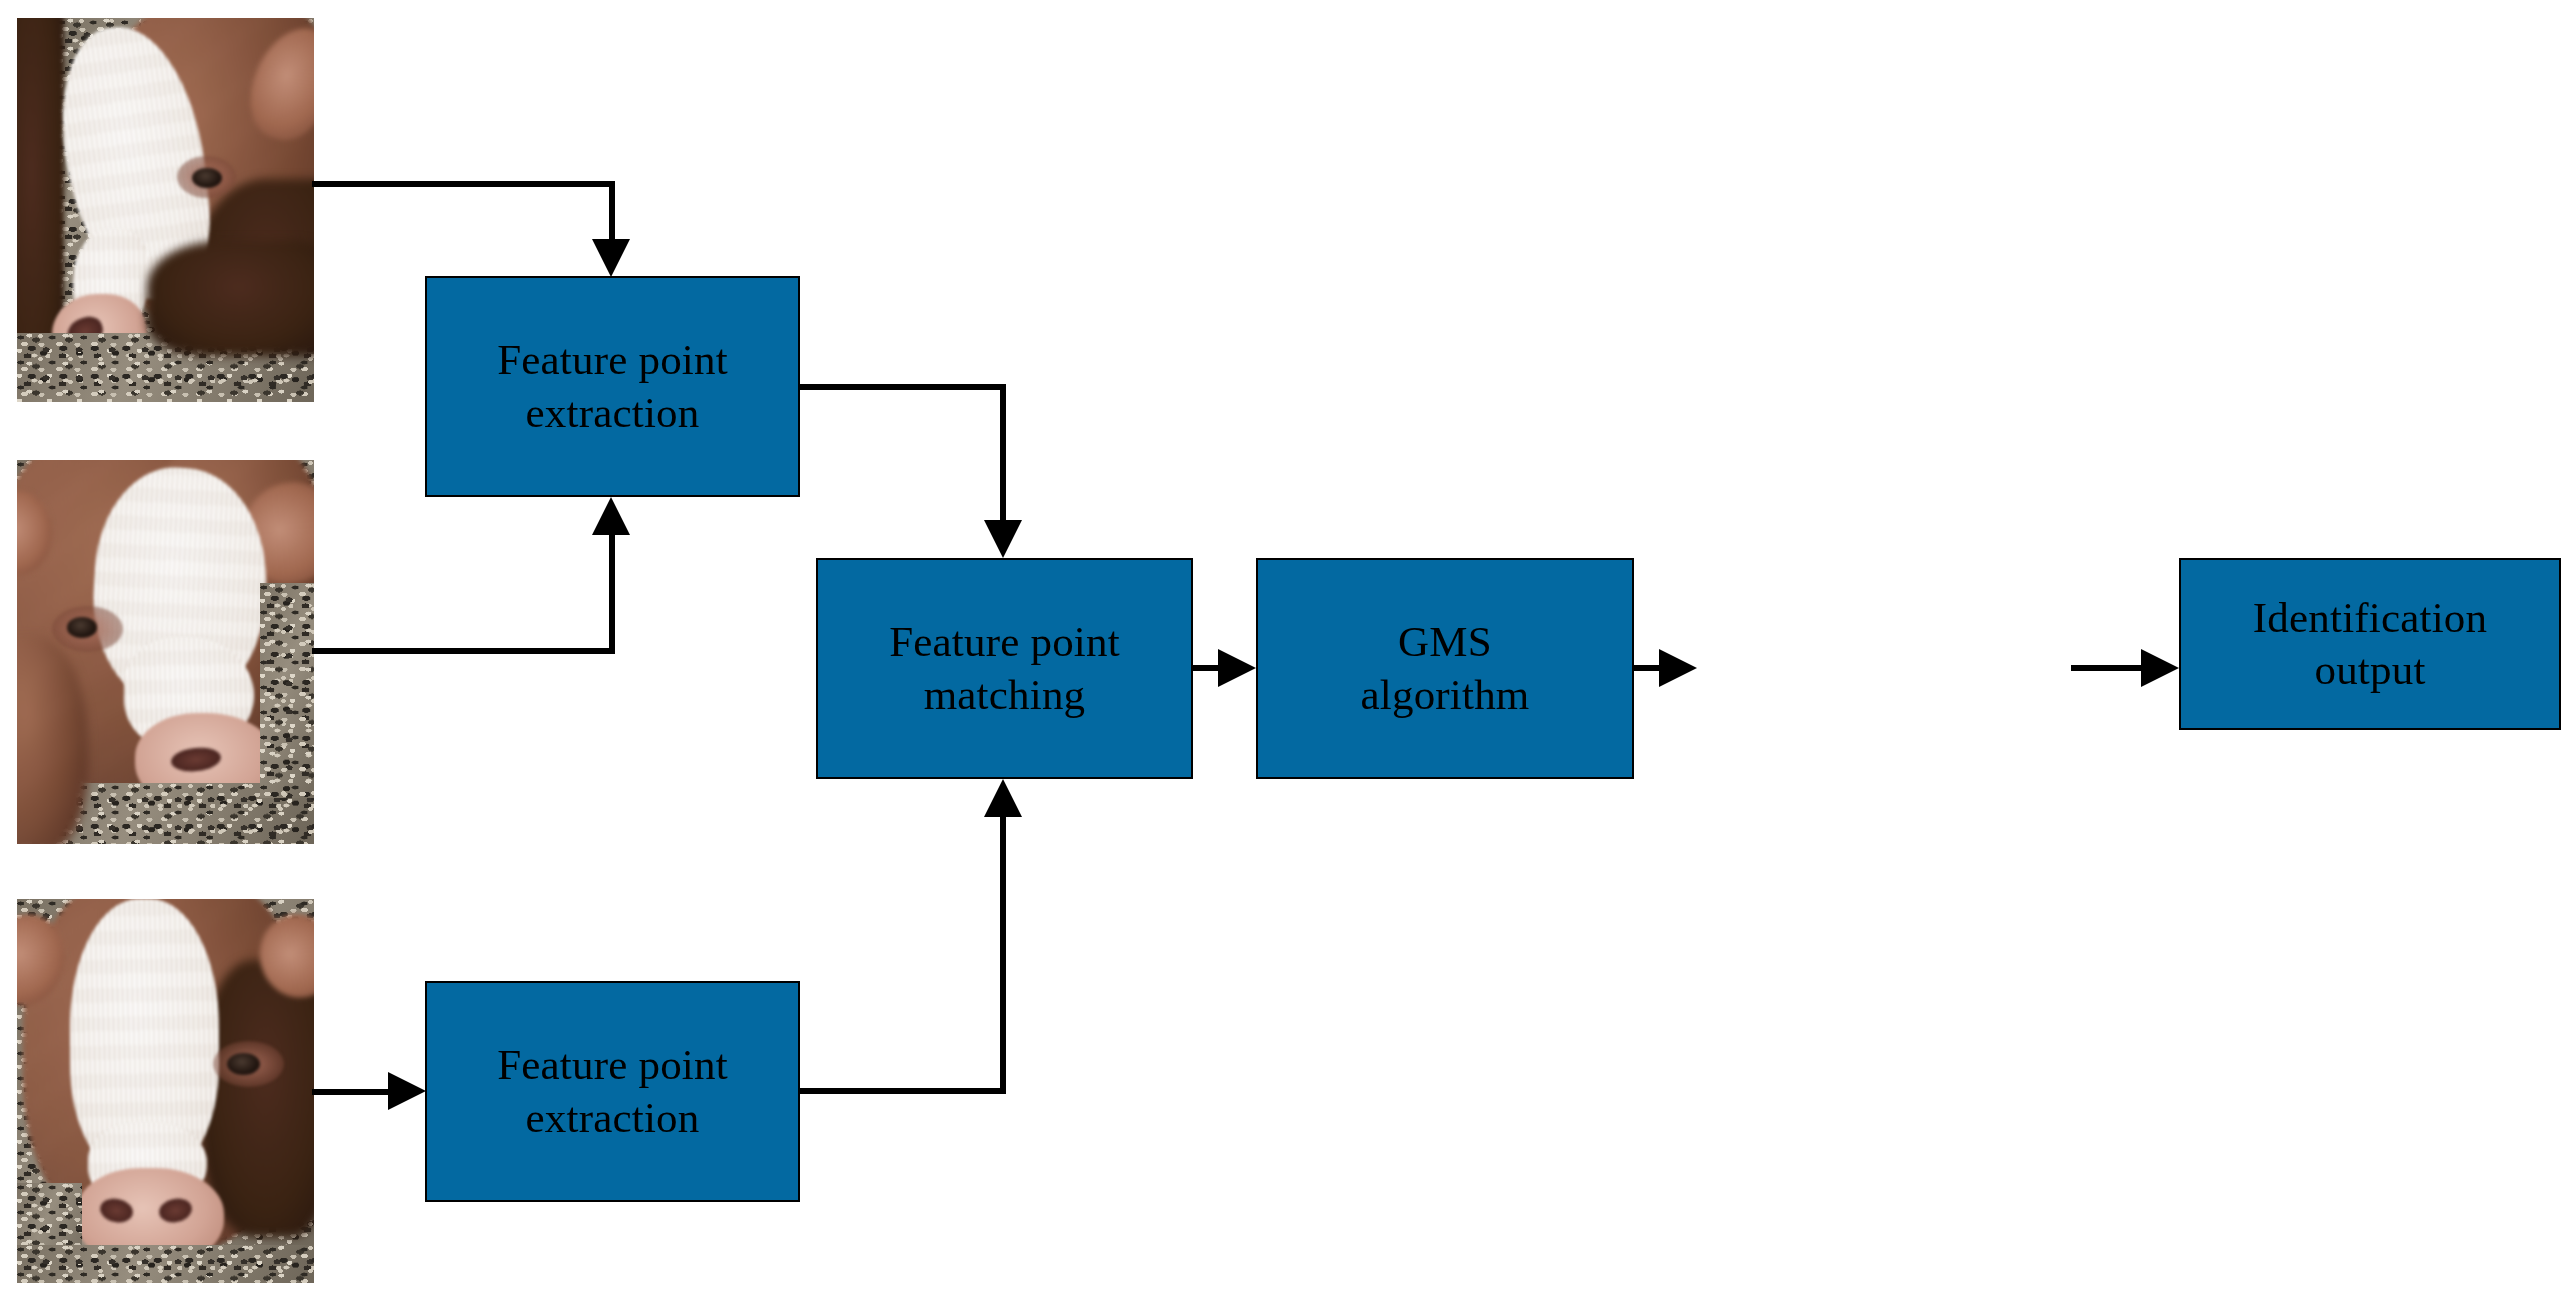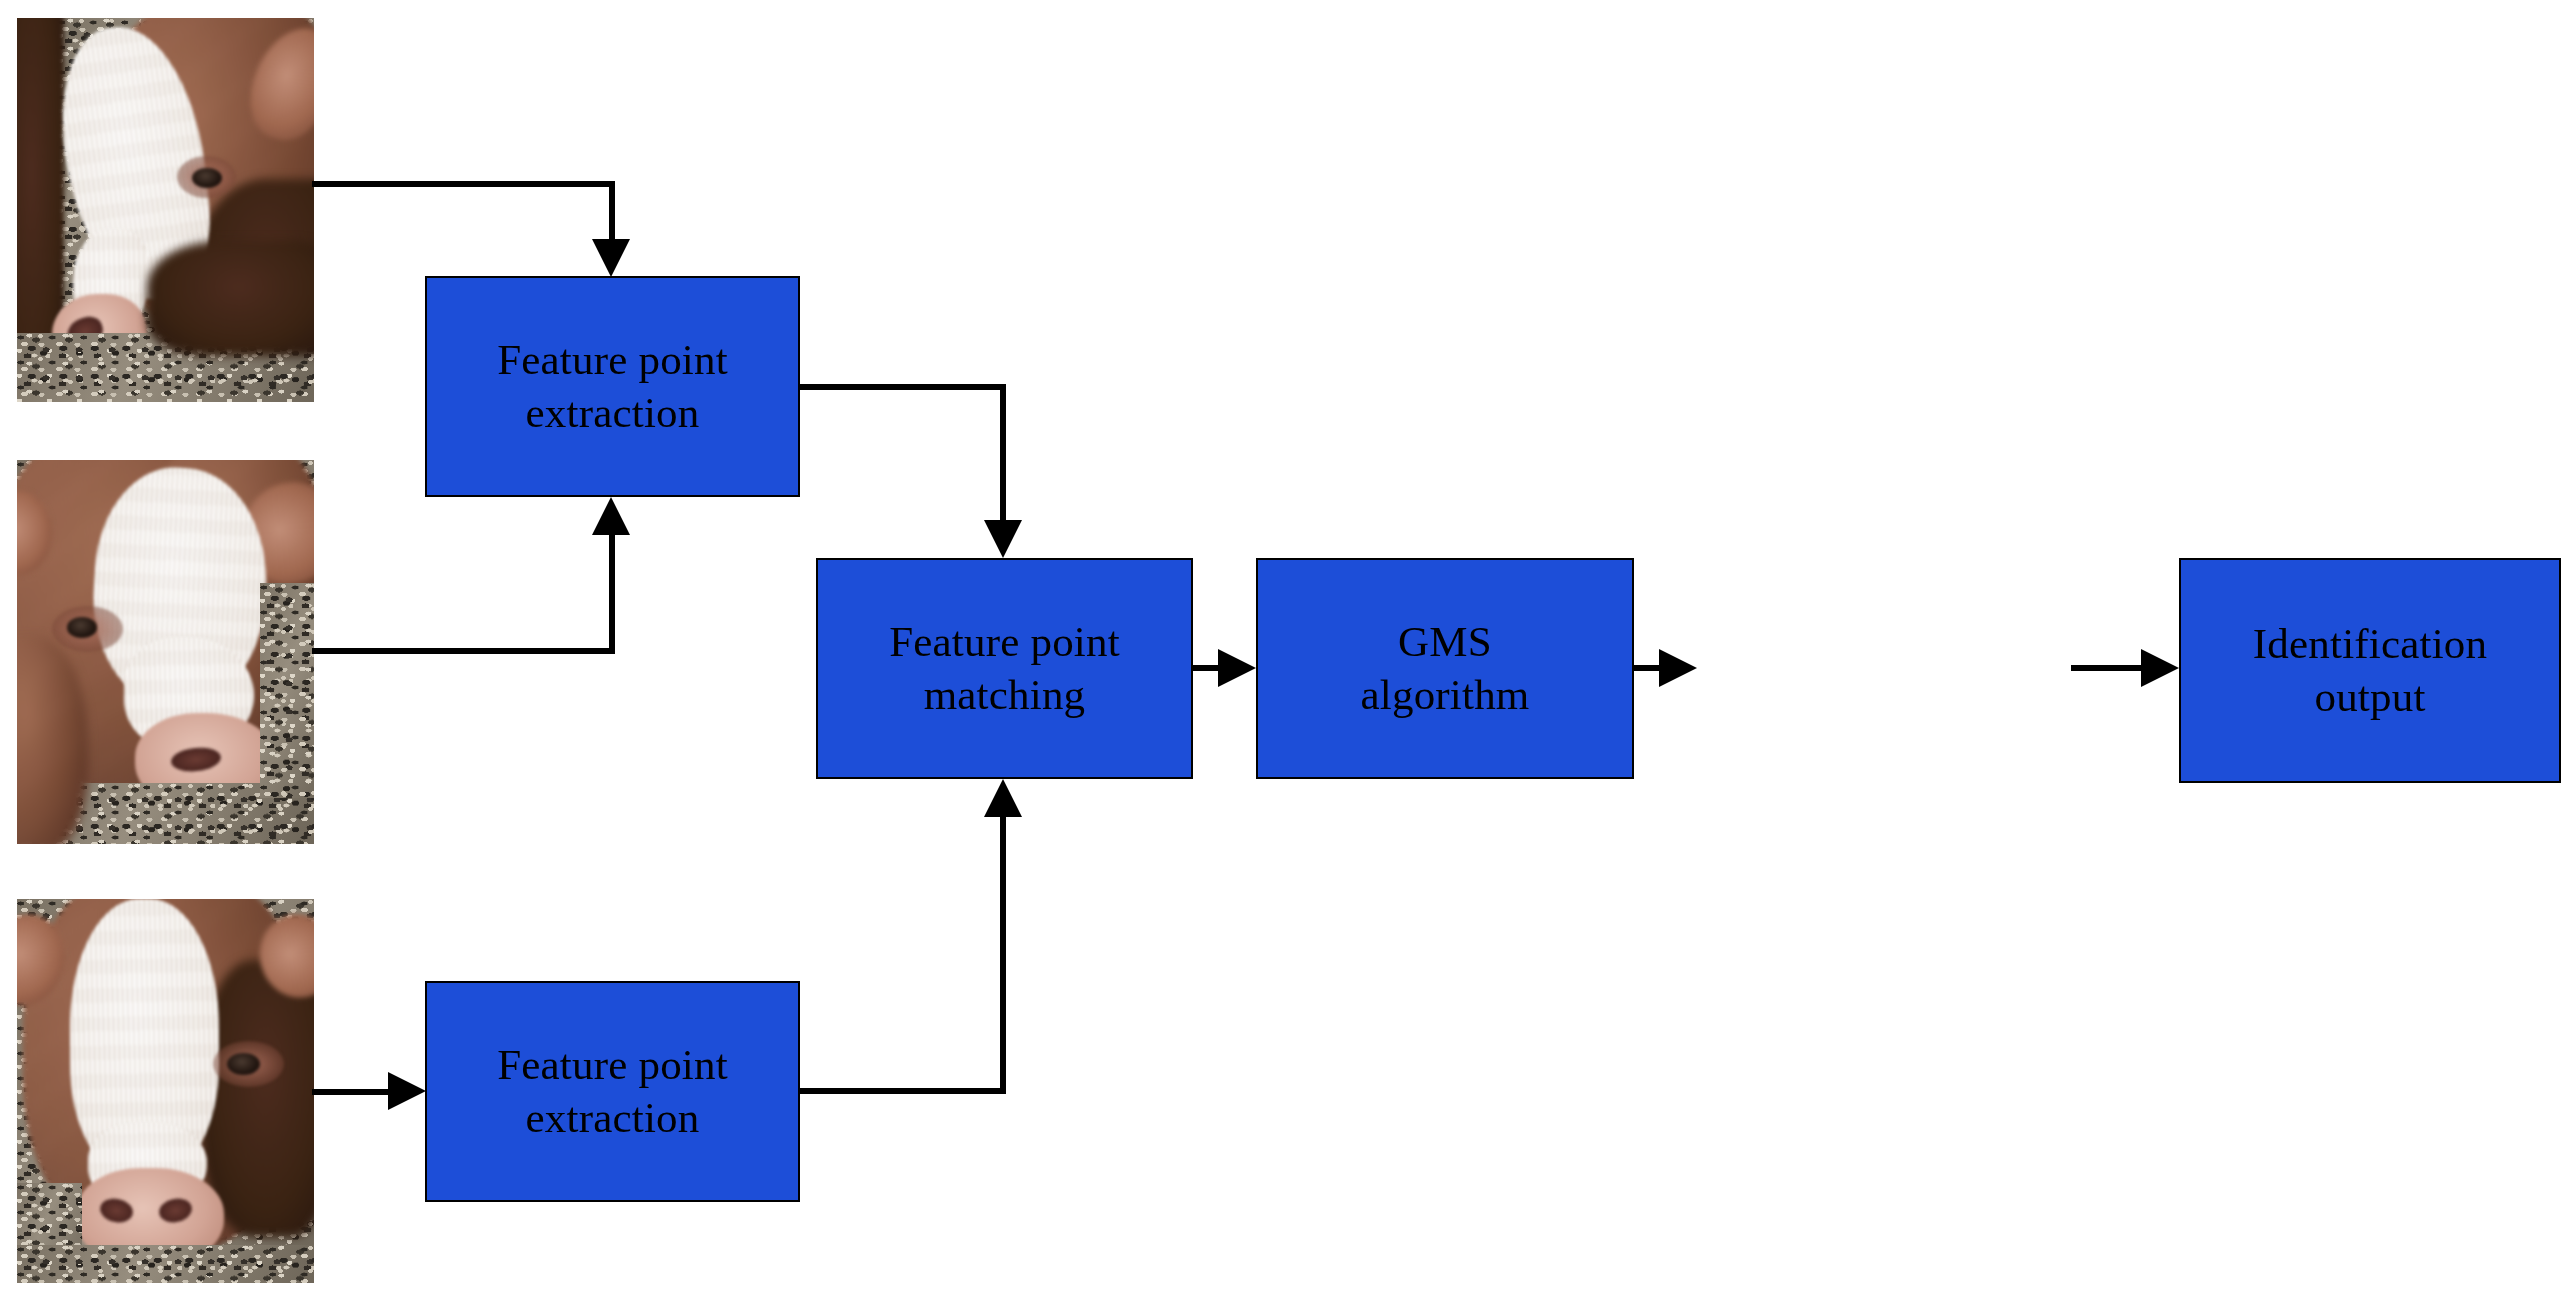--- a/index.html
+++ b/index.html
@@ -14,21 +14,21 @@
     height: 1302px;
     background: #ffffff;
     font-family: "Liberation Serif", "DejaVu Serif", serif;
     overflow: hidden;
   }
 
   
   .node {
     position: absolute;
     box-sizing: border-box;
-    background: #1d4ed8;
+    background: #0369a1;
     border: 2.5px solid #000000;
     display: flex;
     align-items: center;
     justify-content: center;
     text-align: center;
     color: #000000;
     font-size: 43px;
     line-height: 1.22;
     letter-spacing: 0.2px;
     padding: 3.3px 8.3px;
@@ -240,21 +240,21 @@
     <span>Feature point
 matching</span>
   </div>
 
   <div class="node" style="left:1256px; top:558px; width:378px; height:221px;">
     <span>GMS
 algorithm</span>
   </div>
 
 
-  <div class="node" style="left:2179px; top:558px; width:382px; height:225px;">
+  <div class="node" style="left:2179px; top:558px; width:382px; height:172px;">
     <span>Identification
 output</span>
   </div>
 
   <div class="node" style="left:425px; top:981px; width:375px; height:221px;">
     <span>Feature point
 extraction</span>
   </div>
 
 </div>

